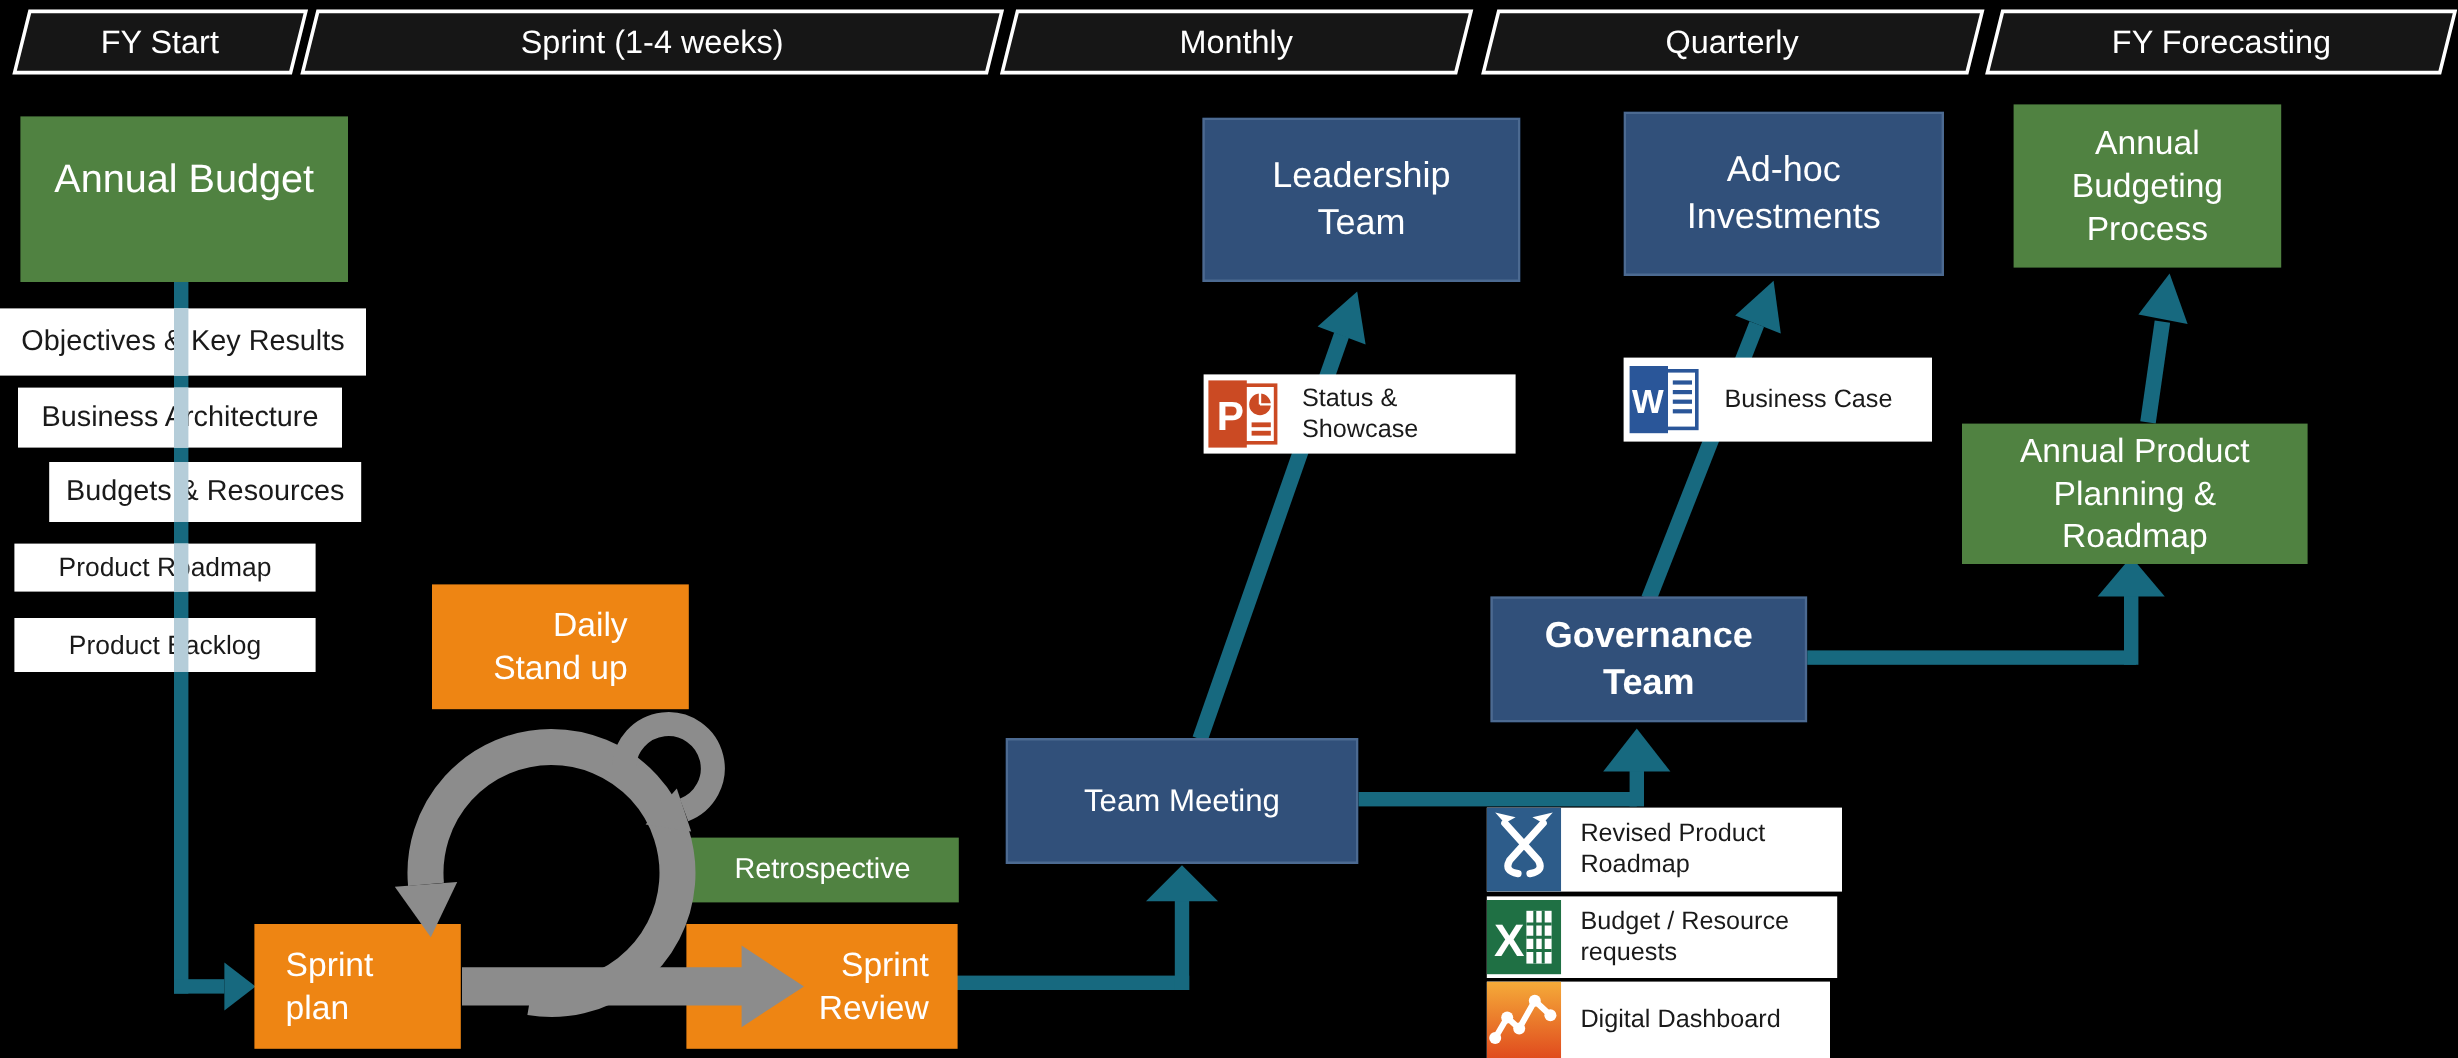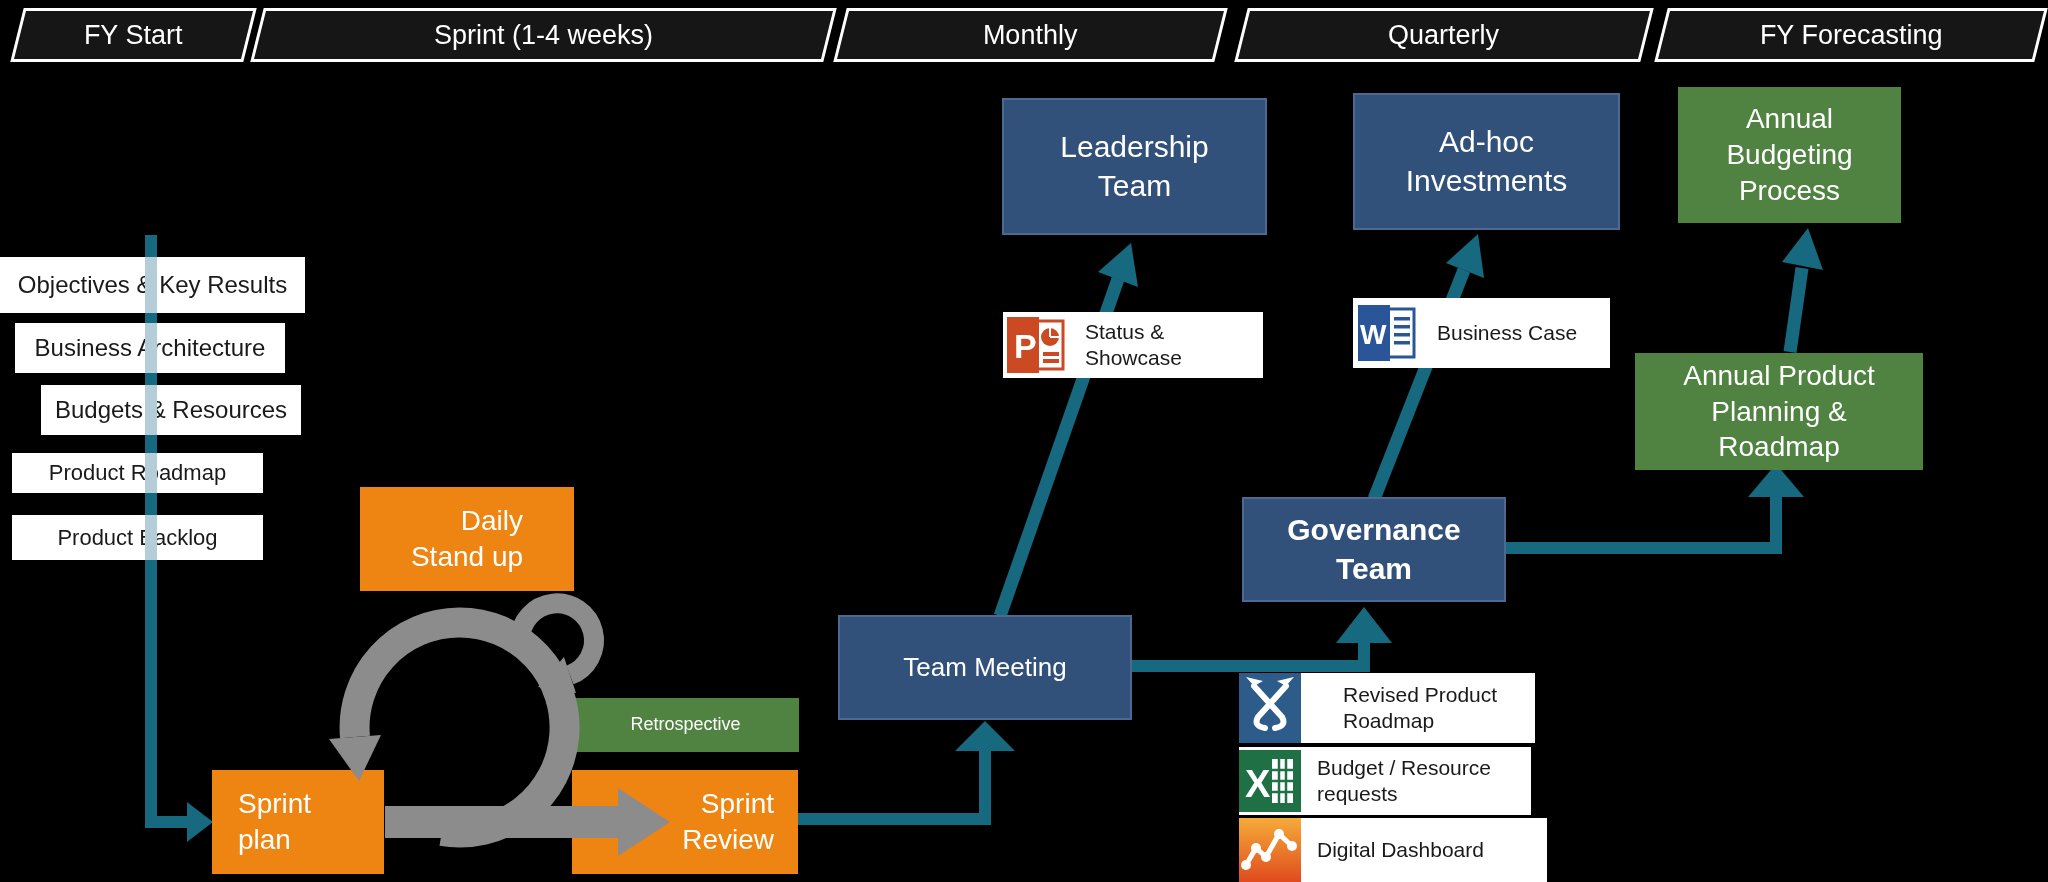--- a/index.html
+++ b/index.html
@@ -77,20 +77,23 @@
       <rect x="1506" y="542" width="274" height="12"></rect>
       <rect x="1770" y="494" width="12" height="60"></rect>
       <polygon points="1748,497 1804,497 1776,464"></polygon>
     </g>
     <g>
       <line x1="1790" y1="352" x2="1802" y2="268" stroke="#17697f" stroke-width="13"></line>
       <polygon points="1808,228 1823,270 1782,262" fill="#17697f"></polygon>
     </g>
   </svg>
 
+  <div class="box green" style="left:17px;top:97px;width:273px;height:138px;font-size:33px;padding-bottom:34px;">
+    <span>Annual Budget</span>
+  </div>
 
   <div class="wlabel" style="left:0px;top:257px;width:305px;height:56px;font-size:24px;">
       <span>Objectives &amp; Key Results</span>
     </div>
   <div class="wlabel" style="left:15px;top:323px;width:270px;height:50px;font-size:24px;">
       <span>Business Architecture</span>
     </div>
   <div class="wlabel" style="left:25px;top:385px;width:260px;height:50px;font-size:24px;margin-left:16px;">
       <span>Budgets &amp; Resources</span>
     </div>
@@ -108,21 +111,21 @@
   <div class="stripe" style="top:515px;height:45px;"></div>
 
   <div class="box orange" style="left:360px;top:487px;width:214px;height:104px;font-size:28px;">
     <span>Daily
 Stand up</span>
   </div>
   <div class="box orange" style="left:212px;top:770px;width:172px;height:104px;font-size:28px;justify-content:flex-start;padding-left:26px;text-align:left;">
     <span>Sprint
 plan</span>
   </div>
-  <div class="box green" style="left:572px;top:698px;width:227px;height:54px;font-size:18px;">
+  <div class="box green" style="left:572px;top:698px;width:227px;height:54px;font-size:24px;">
     <span>Retrospective</span>
   </div>
   <div class="box orange" style="left:572px;top:770px;width:226px;height:104px;font-size:28px;justify-content:flex-end;padding-right:24px;">
     <span>Sprint
 Review</span>
   </div>
 
   <svg class="layer top" width="2048" height="882">
     <g stroke="#8c8c8c" fill="none">
       <path d="M442,831 A105,105 0 1 0 355,737" stroke-width="30"></path>
@@ -179,21 +182,21 @@
       <rect x="38" y="15" width="16" height="3.5" fill="#2a5699"></rect>
       <rect x="38" y="23" width="16" height="3.5" fill="#2a5699"></rect>
       <rect x="38" y="31" width="16" height="3.5" fill="#2a5699"></rect>
       <rect x="38" y="39" width="16" height="3.5" fill="#2a5699"></rect>
       <rect x="2" y="3" width="32" height="56" fill="#2a5699"></rect>
       <text x="4" y="42" font-size="28" font-weight="bold" fill="#fff" font-family="Liberation Sans, sans-serif">W</text>
     </svg>
     <span class="doc-label">Business Case</span>
   </div>
 
-  <div class="doc" style="left:1239px;top:673px;width:296px;height:70px;padding-left:104px;">
+  <div class="doc" style="left:1239px;top:673px;width:296px;height:70px;padding-left:78px;">
     <svg style="left:0;top:0;" width="62" height="70" viewBox="0 0 62 70">
       <rect width="62" height="70" fill="#2d5c8a"></rect>
       <polygon points="15,13 7,4 24,8" fill="#fff"></polygon>
       <polygon points="47,13 55,4 38,8" fill="#fff"></polygon>
       <path d="M15 13 L43 44 Q48 53 36 55" stroke="#fff" stroke-width="6" fill="none" stroke-linecap="round"></path>
       <path d="M47 13 L19 44 Q14 53 26 55" stroke="#fff" stroke-width="6" fill="none" stroke-linecap="round"></path>
     </svg>
     <span class="doc-label">Revised Product
 Roadmap</span>
   </div>
@@ -202,21 +205,21 @@
     <svg style="left:0;top:3px;" width="62" height="62" viewBox="0 0 62 62">
       <rect width="62" height="62" fill="#1f7044"></rect>
       <rect x="33" y="9" width="21" height="44" fill="#fff"></rect>
       <path d="M33 20 H54 M33 31 H54 M33 42 H54 M40 9 V53 M47 9 V53" stroke="#1f7044" stroke-width="2.5"></path>
       <text x="6" y="47" font-size="38" font-weight="bold" fill="#fff" font-family="Liberation Sans, sans-serif">X</text>
     </svg>
     <span class="doc-label">Budget / Resource
 requests</span>
   </div>
 
-  <div class="doc" style="left:1239px;top:818px;width:308px;height:64px;padding-left:78px;">
+  <div class="doc" style="left:1239px;top:818px;width:286px;height:64px;padding-left:78px;">
     <svg style="left:0;top:0;" width="62" height="64" viewBox="0 0 62 64">
       <defs>
         <linearGradient id="dashg" x1="0" y1="0" x2="0" y2="1">
           <stop offset="0" stop-color="#f5ab39"></stop>
             <stop offset="1" stop-color="#e04b1e"></stop>
         </linearGradient>
       </defs>
       <rect width="62" height="64" fill="url(#dashg)"></rect>
       <polyline points="7,47 17,30 27,39 40,16 53,28" stroke="#fff" stroke-width="5" fill="none" stroke-linejoin="round" stroke-linecap="round"></polyline>
       <circle cx="7" cy="47" r="5" fill="#fff"></circle>

